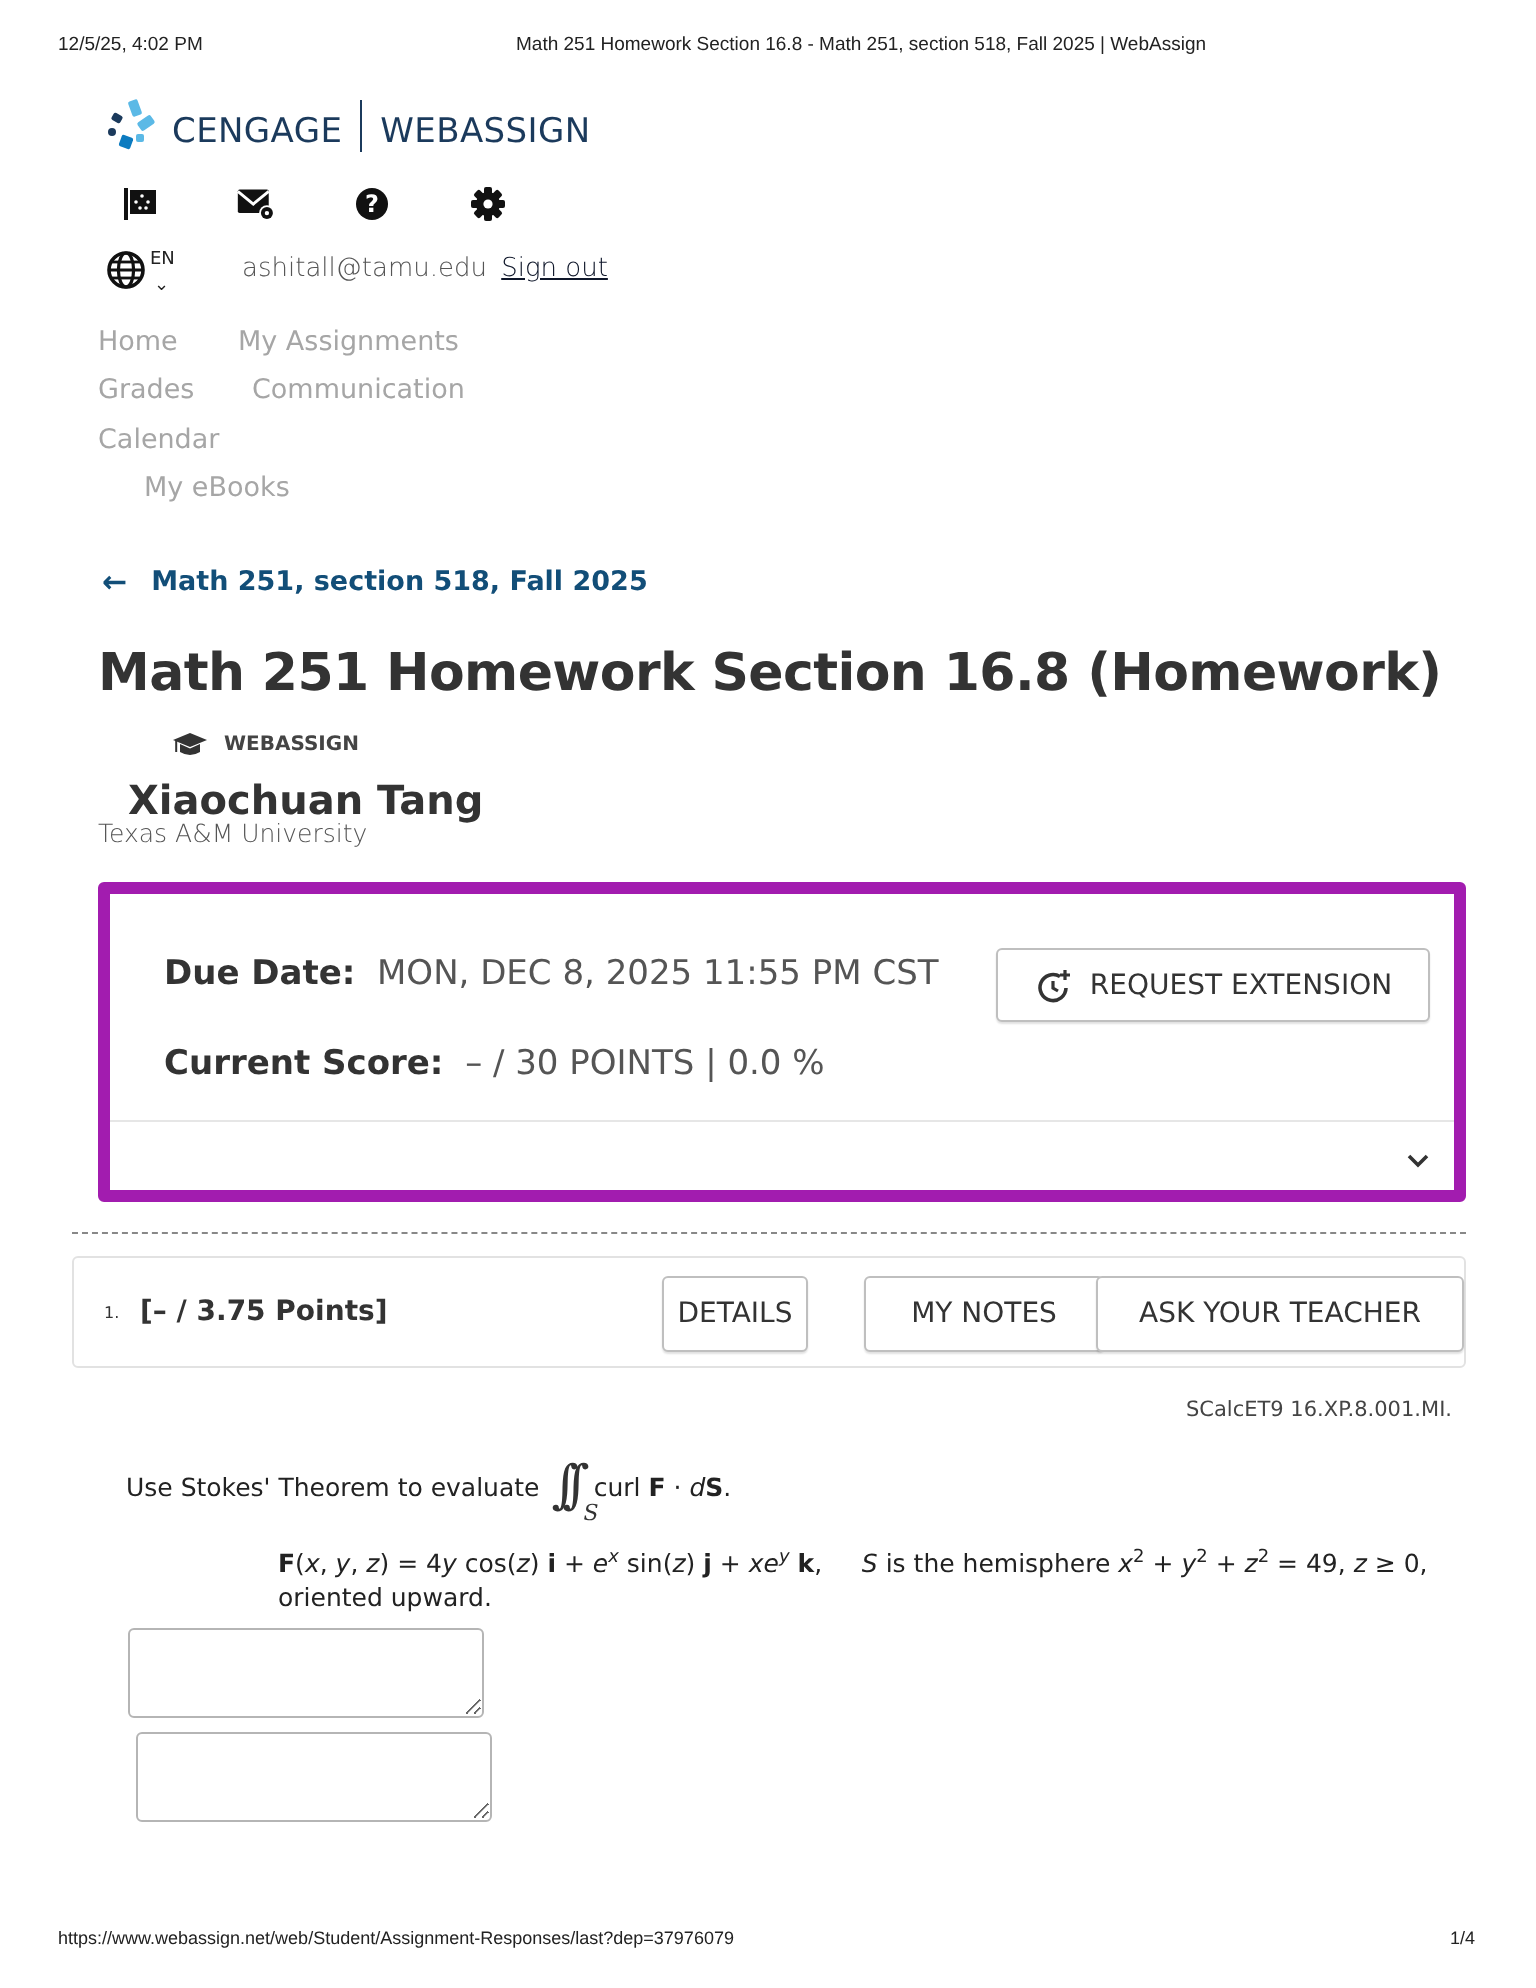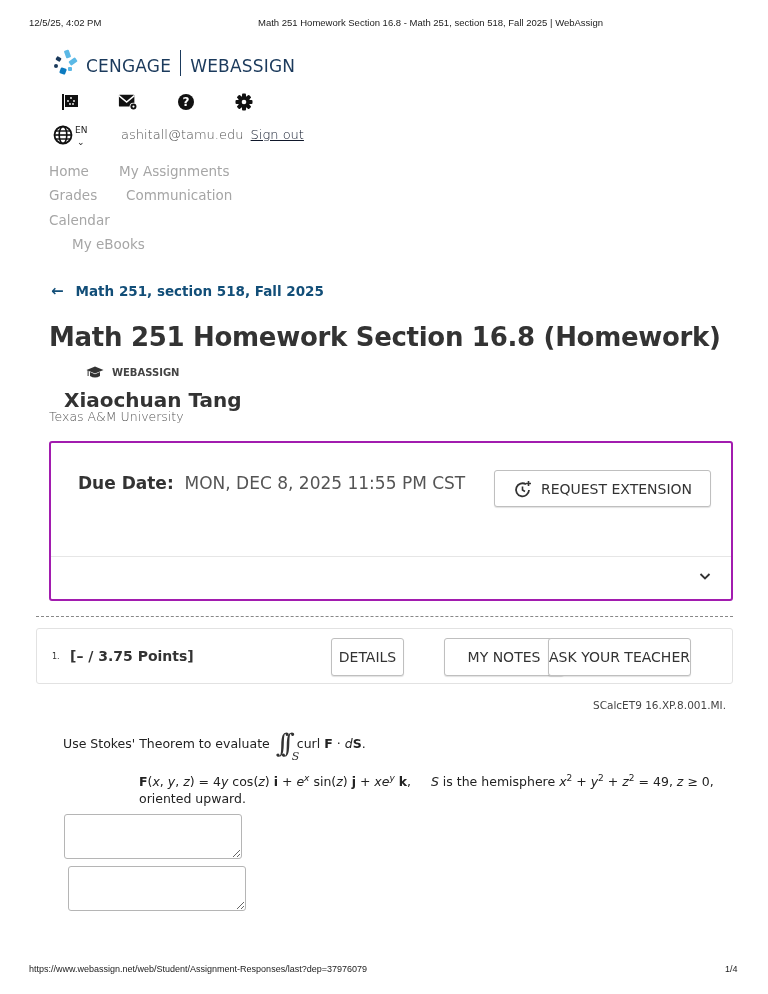--- a/index.html
+++ b/index.html
@@ -32,21 +32,21 @@
     .back { position: absolute; top: 282px; left: 51px; display: flex; align-items: center; font-family: "DejaVu Sans", sans-serif; font-weight: bold; font-size: 13.5px; color: #124e78; cursor: pointer; }
     .back .arrow { margin-right: 12px; font-size: 15px; }
 
     .page-title { position: absolute; top: 322px; left: 49px; font-family: "DejaVu Sans", sans-serif; font-size: 26px; color: #333; white-space: nowrap; letter-spacing: -0.3px; }
 
     .instructor { position: absolute; top: 366px; left: 86px; display: flex; align-items: center; font-family: "DejaVu Sans", sans-serif; font-size: 10px; font-weight: bold; color: #444; }
     .instructor .cap { margin-right: 8px; }
     .inst-name { position: absolute; top: 388px; left: 64px; font-family: "DejaVu Sans", sans-serif; font-weight: bold; font-size: 20px; color: #333; }
     .inst-school { position: absolute; top: 409px; left: 49px; font-family: "DejaVu Sans", sans-serif; font-size: 12.5px; color: #555; font-weight: 300; text-align: right; }
 
-    .info-card { position: absolute; top: 441px; left: 49px; width: 684px; height: 160px; border: 2px solid #a21caf; border-radius: 3px; background: #fff; }
+    .info-card { position: absolute; top: 441px; left: 49px; width: 684px; height: 160px; border: 6px solid #a21caf; border-radius: 3px; background: #fff; }
     .info-card .due { position: absolute; top: 30px; left: 27px; font-family: "DejaVu Sans", sans-serif; font-size: 17px; color: #555; white-space: nowrap; }
     .info-card .due b, .info-card .score b { color: #333; font-weight: bold; }
     .info-card .score { position: absolute; top: 75px; left: 27px; font-family: "DejaVu Sans", sans-serif; font-size: 17px; color: #555; white-space: nowrap; }
     .req-btn { position: absolute; top: 27px; left: 443px; width: 217px; height: 37px; border: 1px solid #bfbfbf; border-radius: 3px; background: #fff; display: flex; align-items: center; justify-content: center; font-family: "DejaVu Sans", sans-serif; font-size: 14px; color: #333; box-shadow: 0 1px 1px rgba(0,0,0,0.12); cursor: pointer; }
     .req-btn .clk { margin-right: 8px; display: flex; }
     .info-card .divider { position: absolute; top: 113px; left: 0; width: 100%; height: 1px; background: #e6e6e6; }
     .info-card .scoring { position: absolute; top: 127px; left: 27px; font-family: "DejaVu Sans", sans-serif; font-size: 14px; color: #333; cursor: pointer; }
     .info-card .toggle { position: absolute; top: 126px; left: 648px; font-size: 13px; color: #333; cursor: pointer; }
 
     .dashed { position: absolute; top: 616px; left: 36px; width: 697px; border-top: 1px dashed #888; }
@@ -189,36 +189,40 @@
   <div class="req-btn">
     <span class="clk">
       <svg width="20" height="20" viewBox="0 0 20 20">
           <path d="M13 5.3 A6.5 6.5 0 1 0 16 11" fill="none" stroke="#333" stroke-width="1.8"></path>
           <path d="M9.5 7.5 L9.5 11 L12 12.5" fill="none" stroke="#333" stroke-width="1.6"></path>
           <path d="M15.5 2 L15.5 7 M13 4.5 L18 4.5" stroke="#333" stroke-width="1.6"></path>
         </svg>
     </span>
     <span>REQUEST EXTENSION</span>
   </div>
+  <div class="score">
+    <b>Current Score:</b>&nbsp;
+    <span>– / 30 POINTS | 0.0 %</span>
+  </div>
   <div class="divider"></div>
   <div class="toggle">
     <svg width="12" height="10" viewBox="0 0 12 10">
         <path d="M1.5 3 L6 7.5 L10.5 3" fill="none" stroke="#333" stroke-width="1.8"></path>
       </svg>
   </div>
 </div>
 
 <div class="dashed"></div>
 
 <div class="q-card">
   <span class="qnum">1.</span>
   <span class="qpts">[– / 3.75 Points]</span>
   <div class="q-btn" style="left:294px;width:73px;">DETAILS</div>
-  <div class="q-btn" style="left:407px;width:120px;">MY NOTES</div>
-  <div class="q-btn" style="left:511px;width:143px;">ASK YOUR TEACHER</div>
+  <div class="q-btn" style="left:395px;width:120px;">MY NOTES</div>
+  <div class="q-btn" style="left:511px;width:184px;">ASK YOUR TEACHER</div>
 </div>
 
 <div class="q-code">SCalcET9 16.XP.8.001.MI.</div>
 
 <div class="prompt">
   <span>Use Stokes' Theorem to evaluate</span>
   <span class="integral">∫∫<span class="sub">S</span></span>
   <span style="margin-left:6px;">curl</span>
   <span style="margin-left:4px;"><b>F</b> · <i>d</i><b>S</b>.</span>
 </div>

